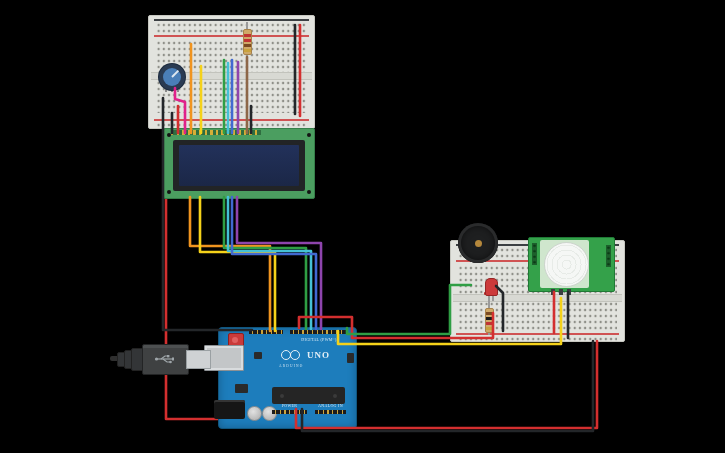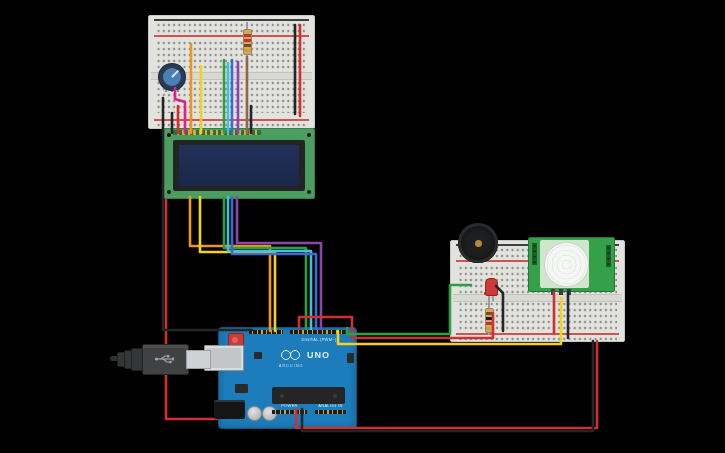--- a/index.html
+++ b/index.html
@@ -1,17 +1,17 @@
 <!DOCTYPE html>
 <html><head>
 <meta charset="utf-8">
 <style>
   html,body{margin:0;padding:0;background:#000;}
   #canvas{position:relative;width:725px;height:453px;background:#000;overflow:hidden;
-          font-family:Liberation Sans, sans-serif;}
+          font-family:Liberation Serif, serif;}
   svg.wirelayer{position:absolute;left:0;top:0;width:725px;height:453px;pointer-events:none;}
 
   
   .breadboard{position:absolute;background:#e2e3de;border:1px solid #c6c7c0;border-radius:2px;
               box-shadow:inset 0 0 0 2px #ececе6, inset 0 0 6px rgba(0,0,0,.12);}
   .bb-holes{position:absolute;left:7px;right:7px;
             background-image:radial-gradient(#8f9089 1px, rgba(0,0,0,0) 1.45px);
             background-size:5.2px 6px;}
   .bb-line{position:absolute;left:5px;right:5px;height:1.5px;}
   .bb-line.red{background:#d05353;}

